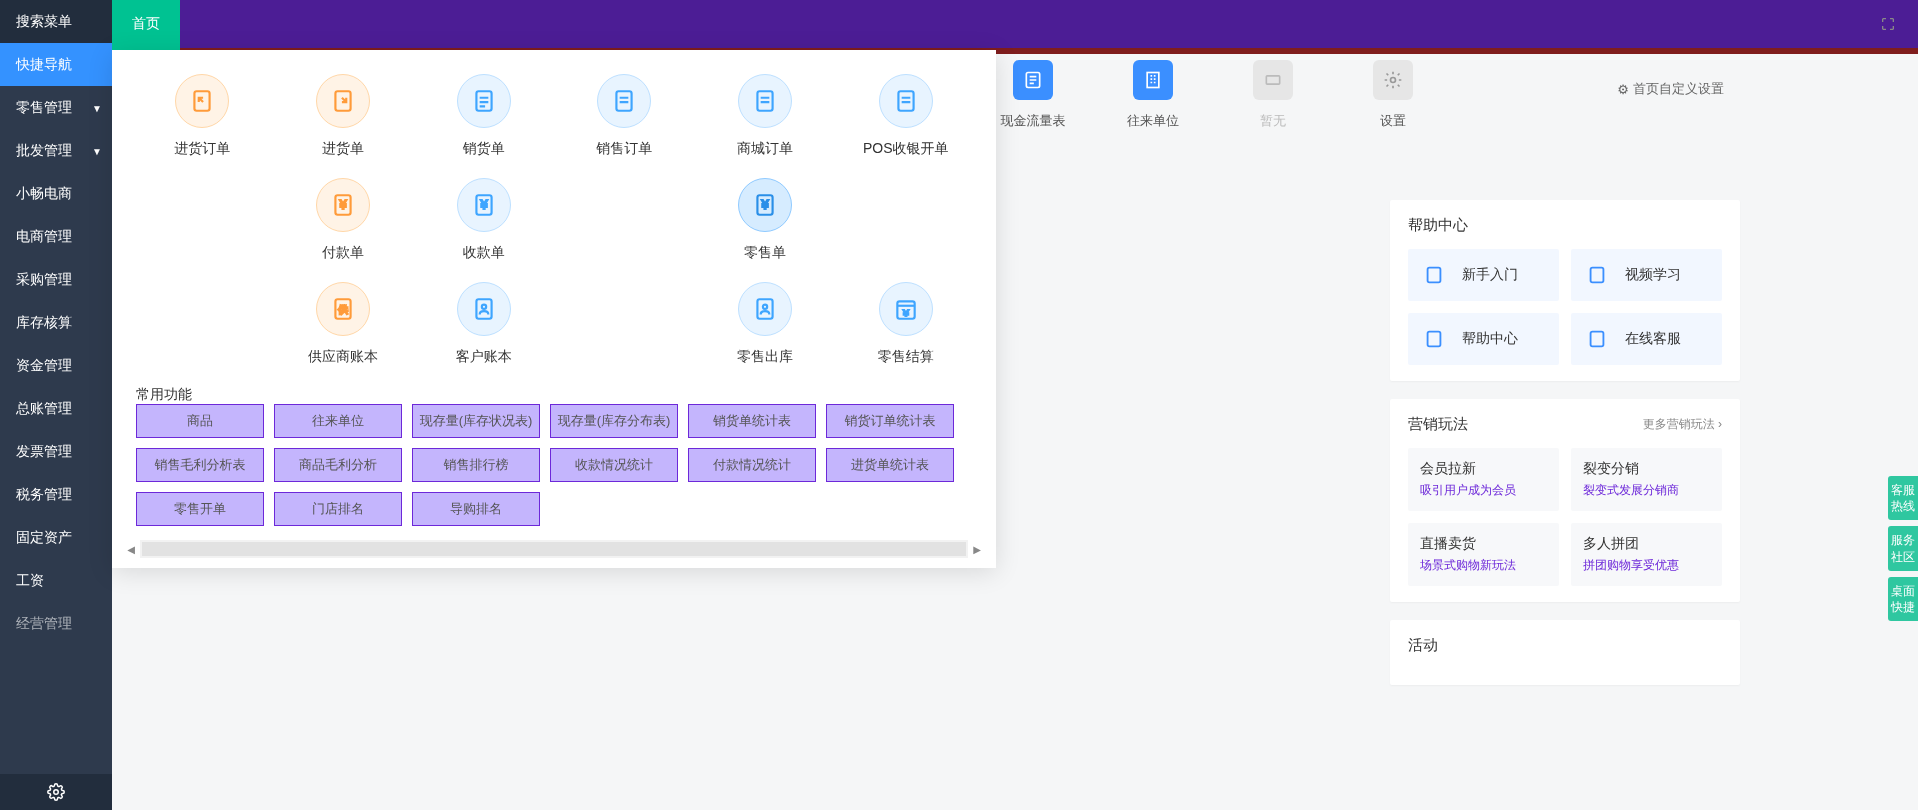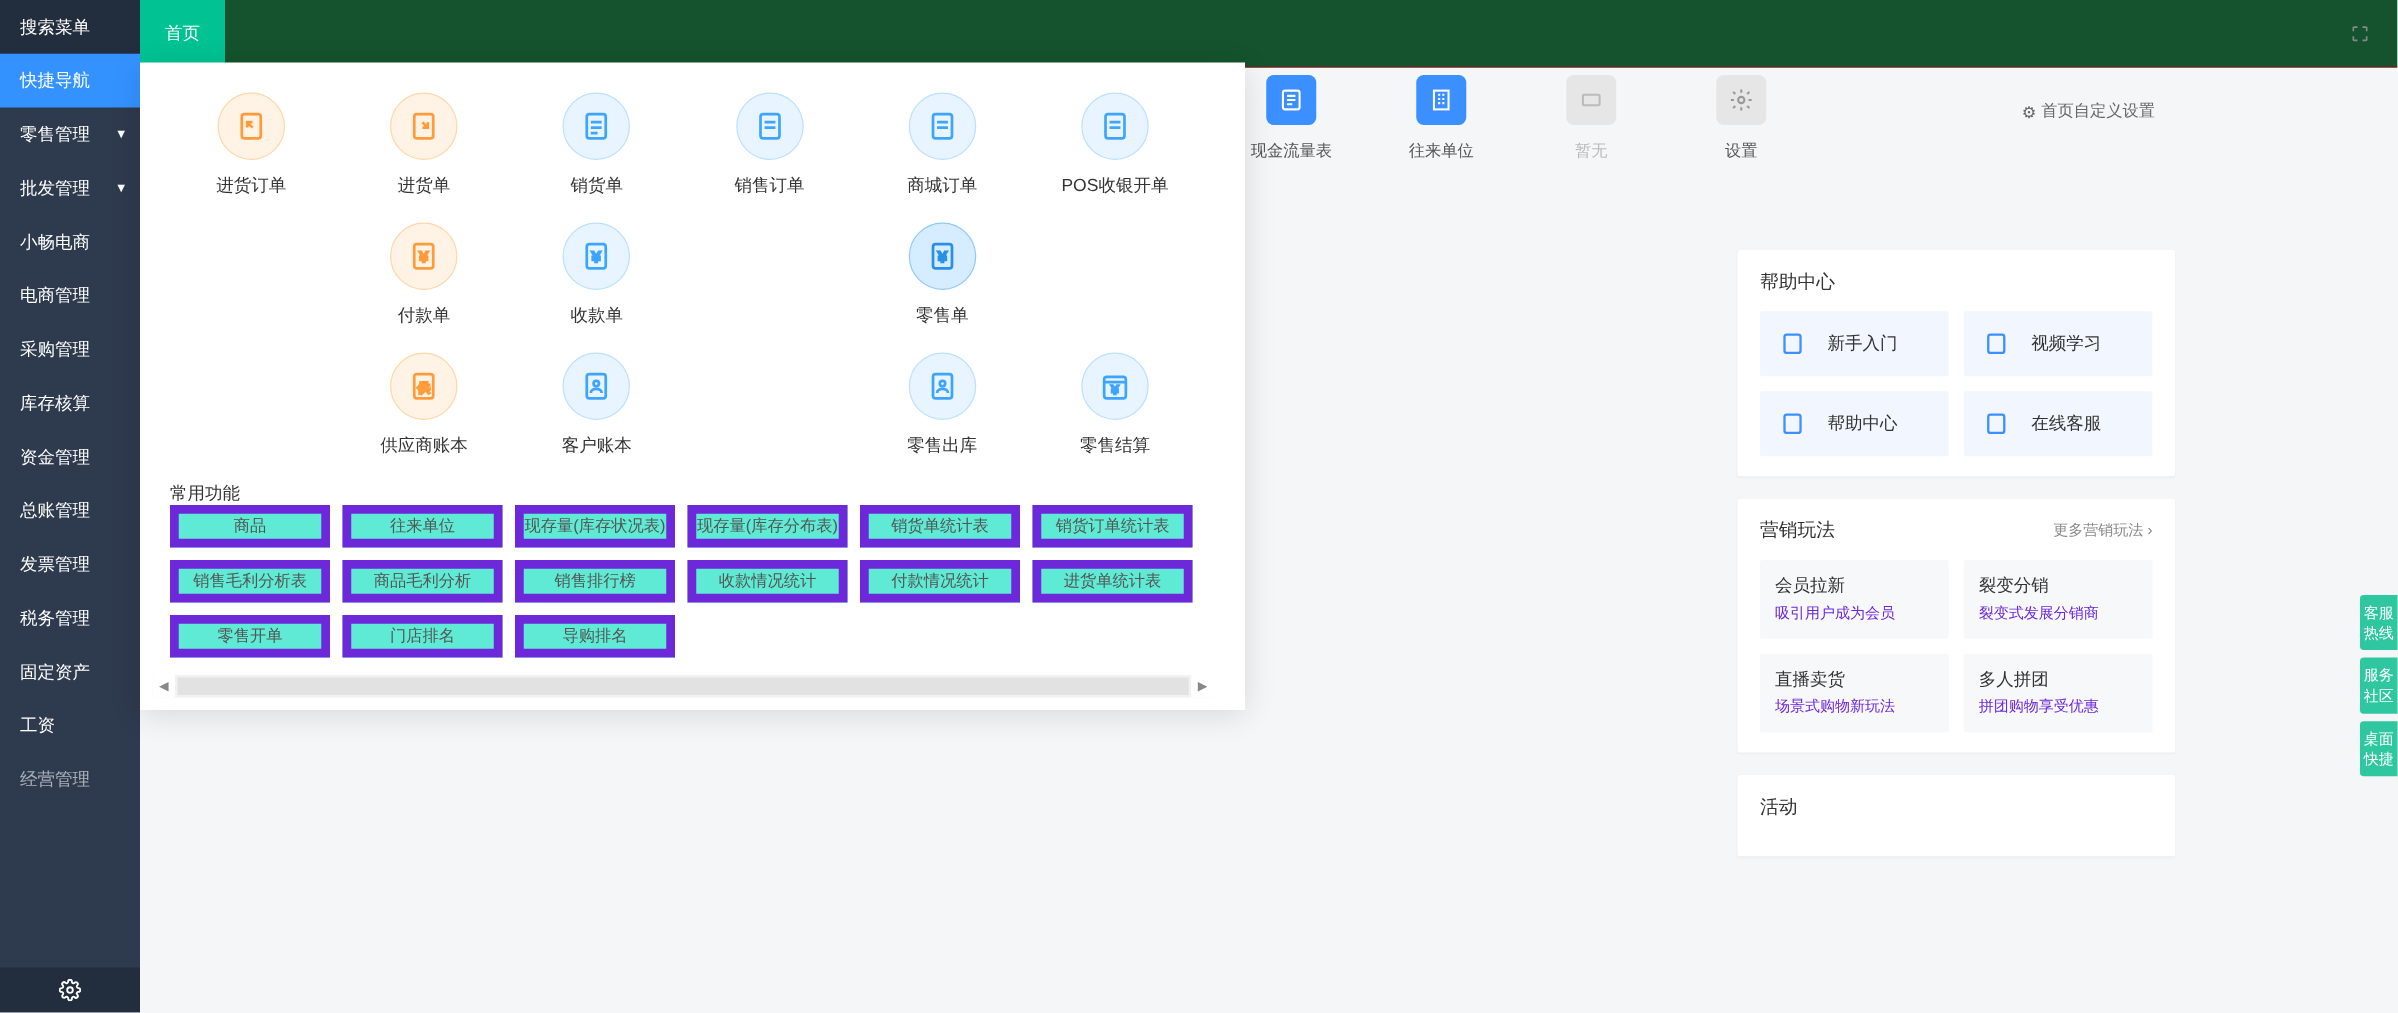--- a/index.html
+++ b/index.html
@@ -7,39 +7,39 @@
 
 
 .sidebar { position: absolute; left: 0; top: 0; width: 112px; height: 100%; background: #2e3a4d; display: flex; flex-direction: column; z-index: 100; }
 .sidebar-item { height: 43px; display: flex; align-items: center; padding-left: 16px; color: #fff; font-size: 14px; cursor: pointer; position: relative; }
 .sidebar-item.active { background: #3492ff; }
 .sidebar-item.search { background: #222d3d; }
 .sidebar-item .chevron { position: absolute; right: 10px; top: 50%; transform: translateY(-50%); font-size: 10px; color: #fff; }
 .sidebar-footer { margin-top: auto; height: 36px; display: flex; align-items: center; justify-content: center; color: #fff; background: #222d3d; cursor: pointer; }
 
 
-.tabs-bar { position: absolute; left: 112px; top: 0; right: 0; height: 54px; background: #14532d; border-bottom: 1px solid #7f1d1d; display: flex; align-items: center; }
+.tabs-bar { position: absolute; left: 112px; top: 0; right: 0; height: 54px; background: #4c1d95; border-bottom: 6px solid #7f1d1d; display: flex; align-items: center; }
 .tab { height: 54px; padding: 0 20px; display: flex; align-items: center; font-size: 14px; cursor: pointer; }
 .tab.active { background: #00c292; color: #fff; }
 .fullscreen-icon { margin-left: auto; margin-right: 16px; width: 28px; height: 28px; display: flex; align-items: center; justify-content: center; cursor: pointer; color: #666; }
 
 
-.flyout { position: absolute; left: 112px; top: 50px; width: 884px; background: #fff; box-shadow: 0 4px 24px rgba(0,0,0,.12); z-index: 200; padding: 24px 15px 10px 0; }
+.flyout { position: absolute; left: 112px; top: 50px; width: 884px; background: #fff; box-shadow: 0 4px 24px rgba(0,0,0,.12); z-index: 200; padding: 24px 0 10px 0; }
 .flow-rows { position: relative; padding: 0 20px; }
 .flow-row { display: flex; margin-bottom: 20px; }
 .flow-col { width: 150px; display: flex; flex-direction: column; align-items: center; }
 .flow-icon { width: 54px; height: 54px; border-radius: 50%; display: flex; align-items: center; justify-content: center; margin-bottom: 12px; cursor: pointer; }
 .flow-icon.orange { background: #fff3e6; color: #ff9b3a; border: 1px solid #ffd7a8; }
 .flow-icon.blue { background: #e8f4ff; color: #3ea5ff; border: 1px solid #bde0ff; }
 .flow-icon.blue-solid { background: #d6ecff; color: #2a8fe8; border: 1px solid #8fcaff; }
 .flow-label { font-size: 14px; color: #333; text-align: center; }
 .common-section { padding: 0 24px; margin-top: 6px; }
 .common-title { font-size: 14px; color: #333; }
 .common-grid { display: grid; grid-template-columns: repeat(6, 128px); gap: 10px; }
-.common-btn { height: 34px; background: #5eead4; border: 7px solid #6d28d9; display: flex; align-items: center; justify-content: center; font-size: 13px; color: #555; cursor: pointer; }
+.common-btn { height: 34px; background: #c4b5fd; border: 1px solid #6d28d9; display: flex; align-items: center; justify-content: center; font-size: 13px; color: #555; cursor: pointer; }
 .hscroll { margin: 14px 10px 0 10px; height: 18px; background: #f2f2f2; display: flex; align-items: center; }
 .hscroll-btn { width: 18px; height: 18px; display:flex; align-items:center; justify-content:center; color:#888; font-size:10px; cursor:pointer; background:#fff; }
 .hscroll-track { flex: 1; height: 14px; background: #e2e2e2; margin: 0 2px; }
 
 
 .right-col { position: absolute; right: 178px; top: 60px; width: 350px; }
 .card { background: #fff; border-radius: 2px; margin-bottom: 18px; padding: 16px 18px; box-shadow: 0 1px 2px rgba(0,0,0,.04); }
 .card-header { display: flex; align-items: center; justify-content: space-between; margin-bottom: 14px; font-size: 15px; color: #333; font-weight: 500; }
 .card-more { font-size: 12px; color: #888; cursor: pointer; }
 .help-grid { display: grid; grid-template-columns: 1fr 1fr; gap: 12px; }

